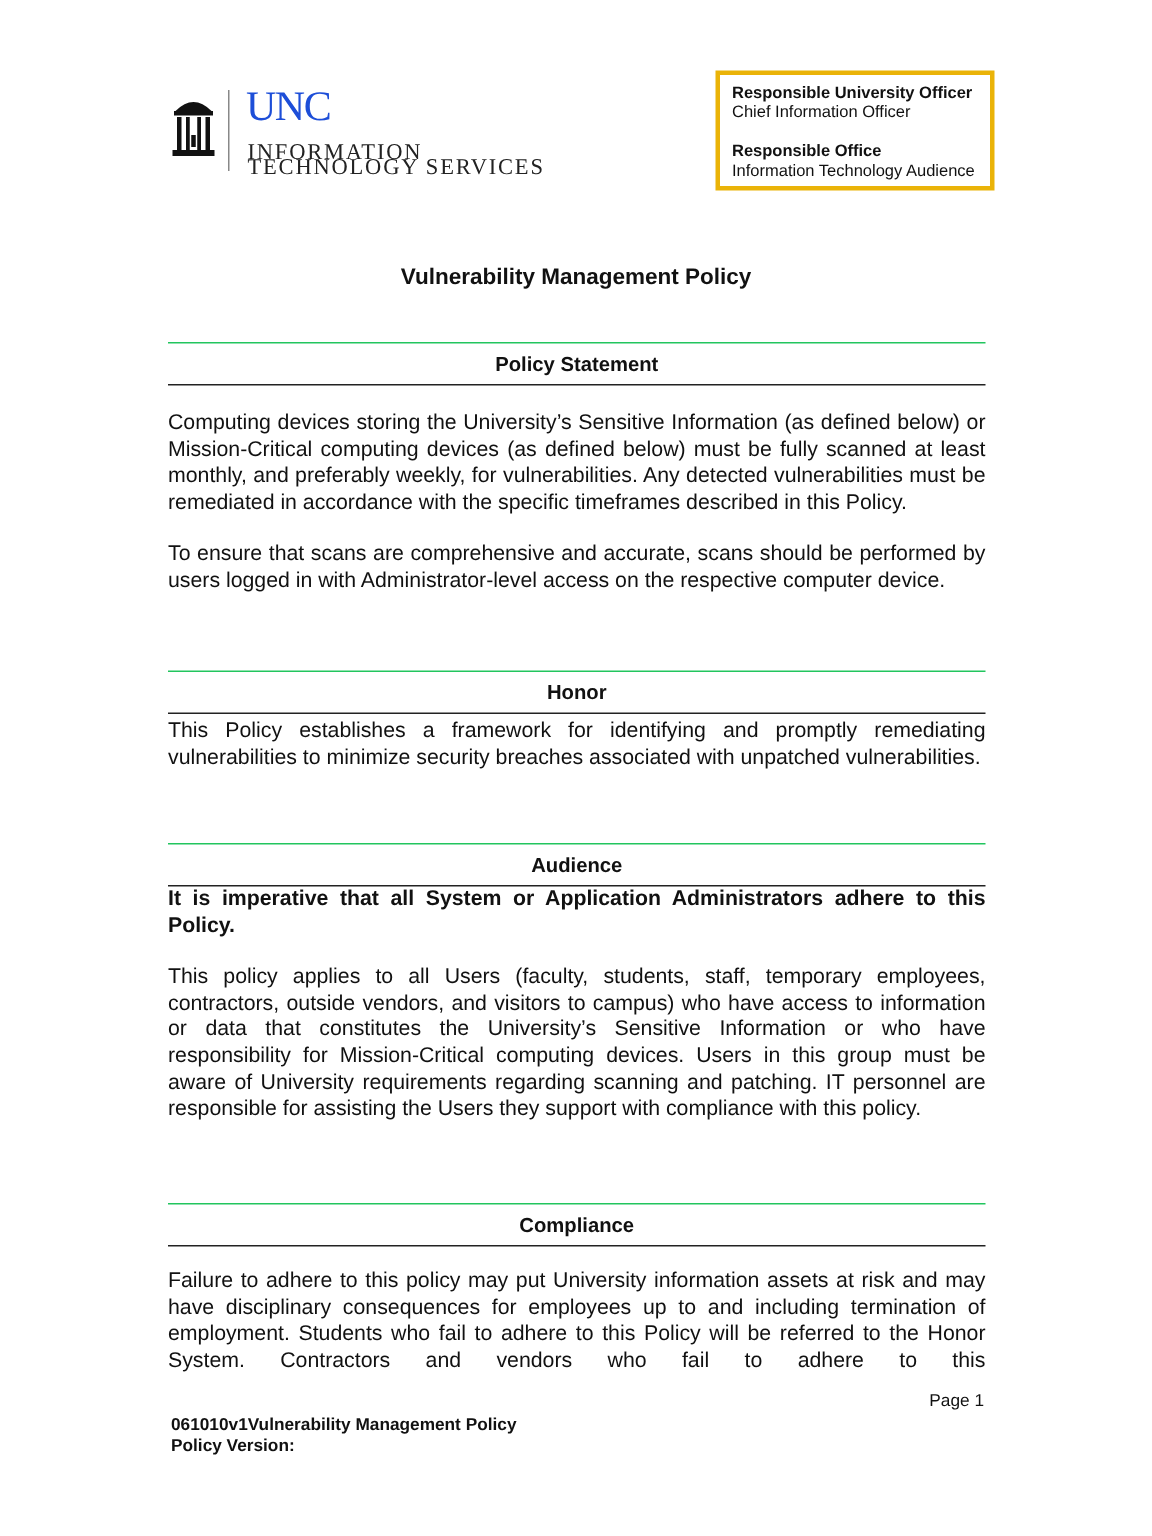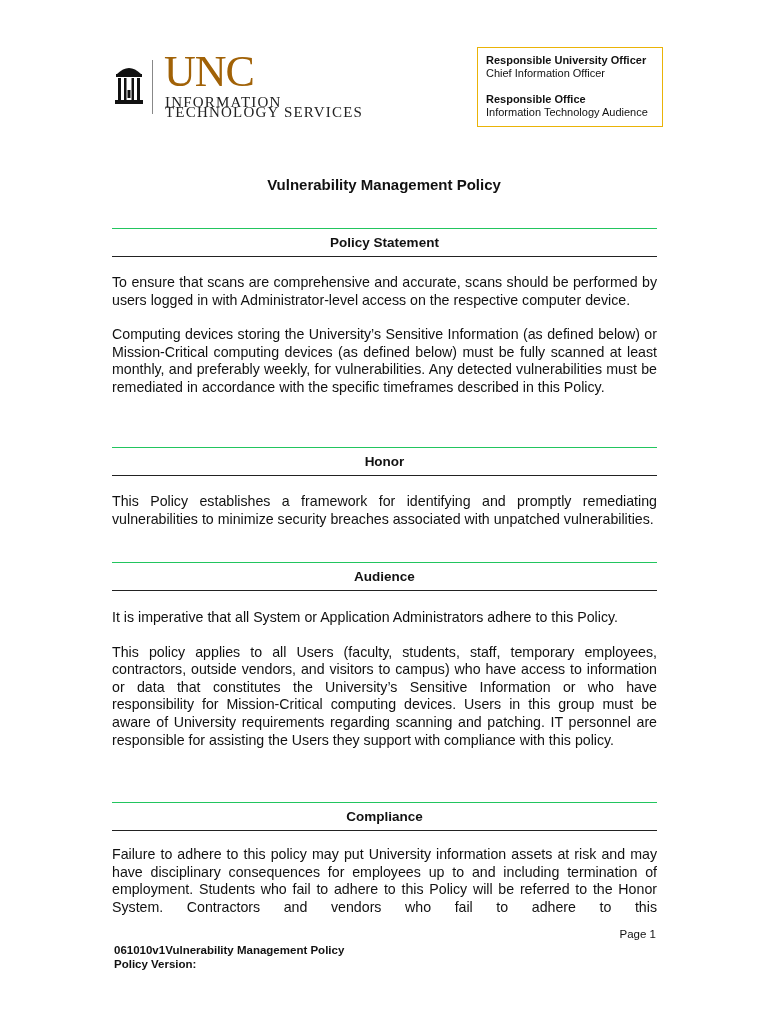--- a/index.html
+++ b/index.html
@@ -2,28 +2,28 @@
 <html><head>
 <meta charset="utf-8">
 <style>
   html, body { margin: 0; padding: 0; background: #ffffff; }
   body { width: 768px; height: 1024px; position: relative; overflow: hidden;
          font-family: "Liberation Sans", sans-serif; color: #111; }
   .logo { position: absolute; left: 112px; top: 58px; width: 200px; height: 60px; }
   .logo .well { position: absolute; left: 2px; top: 4px; width: 30px; height: 44px; }
   .logo .vdiv { position: absolute; left: 40px; top: 2px; width: 1px; height: 54px; background: #888; }
   .logo .unc { position: absolute; left: 52px; top: -4px; font-family: "Liberation Serif", serif;
-               font-size: 44px; letter-spacing: -1px; color: #a16207; line-height: 36px; }
+               font-size: 28px; letter-spacing: -1px; color: #1d4ed8; line-height: 36px; }
   .logo .its1, .logo .its2 { position: absolute; left: 53px; font-family: "Liberation Serif", serif;
                font-size: 15px; letter-spacing: 1.2px; color: #222; white-space: nowrap; }
   .logo .its1 { top: 36px; }
   .logo .its2 { top: 46px; }
 
   .resp-box { position: absolute; left: 477px; top: 47px; width: 186px; height: 80px;
-              border: 1px solid #eab308; box-sizing: border-box; padding: 6px 8px; font-size: 11px; line-height: 13px; }
+              border: 3px solid #eab308; box-sizing: border-box; padding: 6px 8px; font-size: 11px; line-height: 13px; }
   .resp-box .lbl { font-weight: bold; }
   .resp-box .gap { height: 13px; }
 
   .doc-title { position: absolute; left: 0; top: 176px; width: 768px; text-align: center;
                font-size: 15px; font-weight: bold; }
 
   .section { position: absolute; left: 112px; width: 545px; }
   .sec-head { border-top: 1px solid #22c55e; border-bottom: 1px solid #222; height: 27px;
               text-align: center; font-weight: bold; font-size: 13.5px; line-height: 27px; }
   .para { font-size: 14.2px; line-height: 17.6px; text-align: justify; margin: 0; }
@@ -56,32 +56,32 @@
   <div>Chief Information Officer</div>
   <div class="gap"></div>
   <div class="lbl">Responsible Office</div>
   <div>Information Technology Audience</div>
 </div>
 
 <div class="doc-title">Vulnerability Management Policy</div>
 
 <div class="section" style="top:228px;">
   <div class="sec-head">Policy Statement</div>
+  <p class="para" style="margin-top:17px;">Computing devices storing the University’s Sensitive Information (as defined below) or Mission-Critical computing devices (as defined below) must be fully scanned at least monthly, and preferably weekly, for vulnerabilities.  Any detected vulnerabilities must be remediated in accordance with the specific timeframes described in this Policy.</p>
   <p class="para" style="margin-top:17px;">To ensure that scans are comprehensive and accurate, scans should be performed by users logged in with Administrator-level access on the respective computer device.</p>
-  <p class="para" style="margin-top:17px;">Computing devices storing the University’s Sensitive Information (as defined below) or Mission-Critical computing devices (as defined below) must be fully scanned at least monthly, and preferably weekly, for vulnerabilities.  Any detected vulnerabilities must be remediated in accordance with the specific timeframes described in this Policy.</p>
 </div>
 
 <div class="section" style="top:447px;">
   <div class="sec-head">Honor</div>
-  <p class="para" style="margin-top:17px;">This Policy establishes a framework for identifying and promptly remediating vulnerabilities to minimize security breaches associated with unpatched vulnerabilities.</p>
+  <p class="para" style="margin-top:3px;">This Policy establishes a framework for identifying and promptly remediating vulnerabilities to minimize security breaches associated with unpatched vulnerabilities.</p>
 </div>
 
 <div class="section" style="top:562px;">
   <div class="sec-head">Audience</div>
-  <p class="para" style="margin-top:18px;">It is imperative that all System or Application Administrators adhere to this Policy.</p>
+  <p class="para" style="font-weight:bold;">It is imperative that all System or Application Administrators adhere to this Policy.</p>
   <p class="para" style="margin-top:17px;">This policy applies to all Users (faculty, students, staff, temporary employees, contractors, outside vendors, and visitors to campus) who have access to information or data that constitutes the University’s Sensitive Information or who have responsibility for Mission-Critical computing devices.   Users in this group must be aware of University requirements regarding scanning and patching.  IT personnel are responsible for assisting the Users they support with compliance with this policy.</p>
 </div>
 
 <div class="section" style="top:802px;">
   <div class="sec-head">Compliance</div>
   <p class="para" style="margin-top:15px; text-align-last: justify;">Failure to adhere to this policy may put University information assets at risk and may have disciplinary consequences for employees up to and including termination of employment.  Students who fail to adhere to this Policy will be referred to the Honor System.  Contractors and vendors who fail to adhere to this</p>
 </div>
 
 <div class="footer-left">
   <div>061010v1Vulnerability Management Policy</div>

